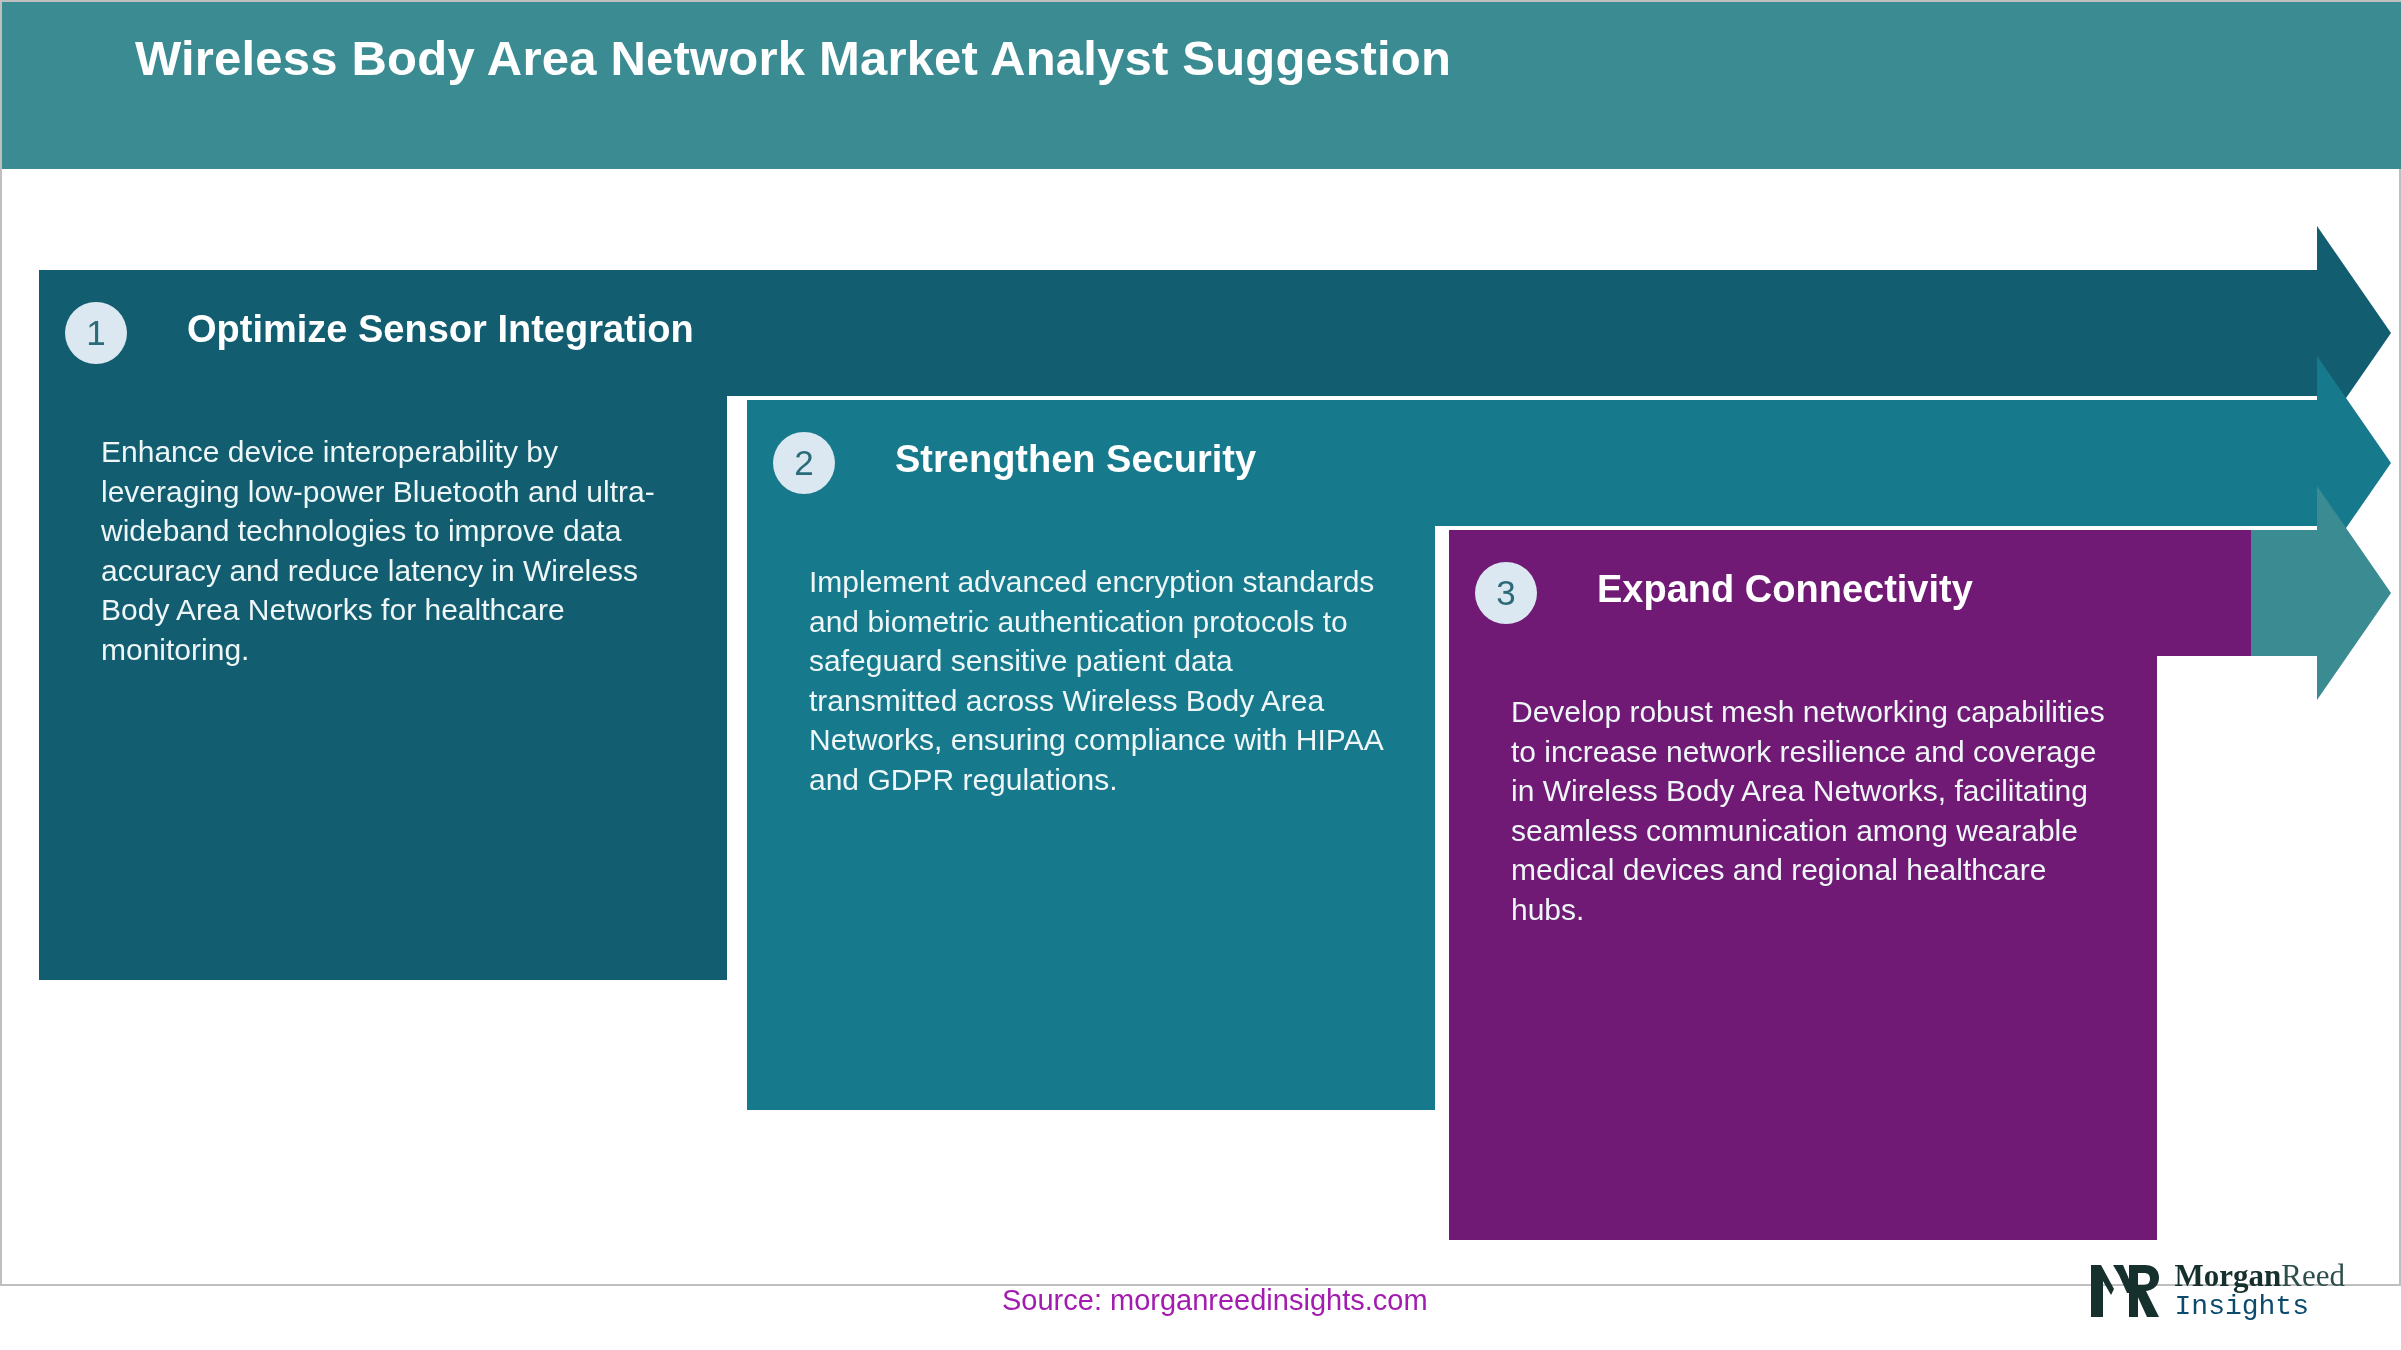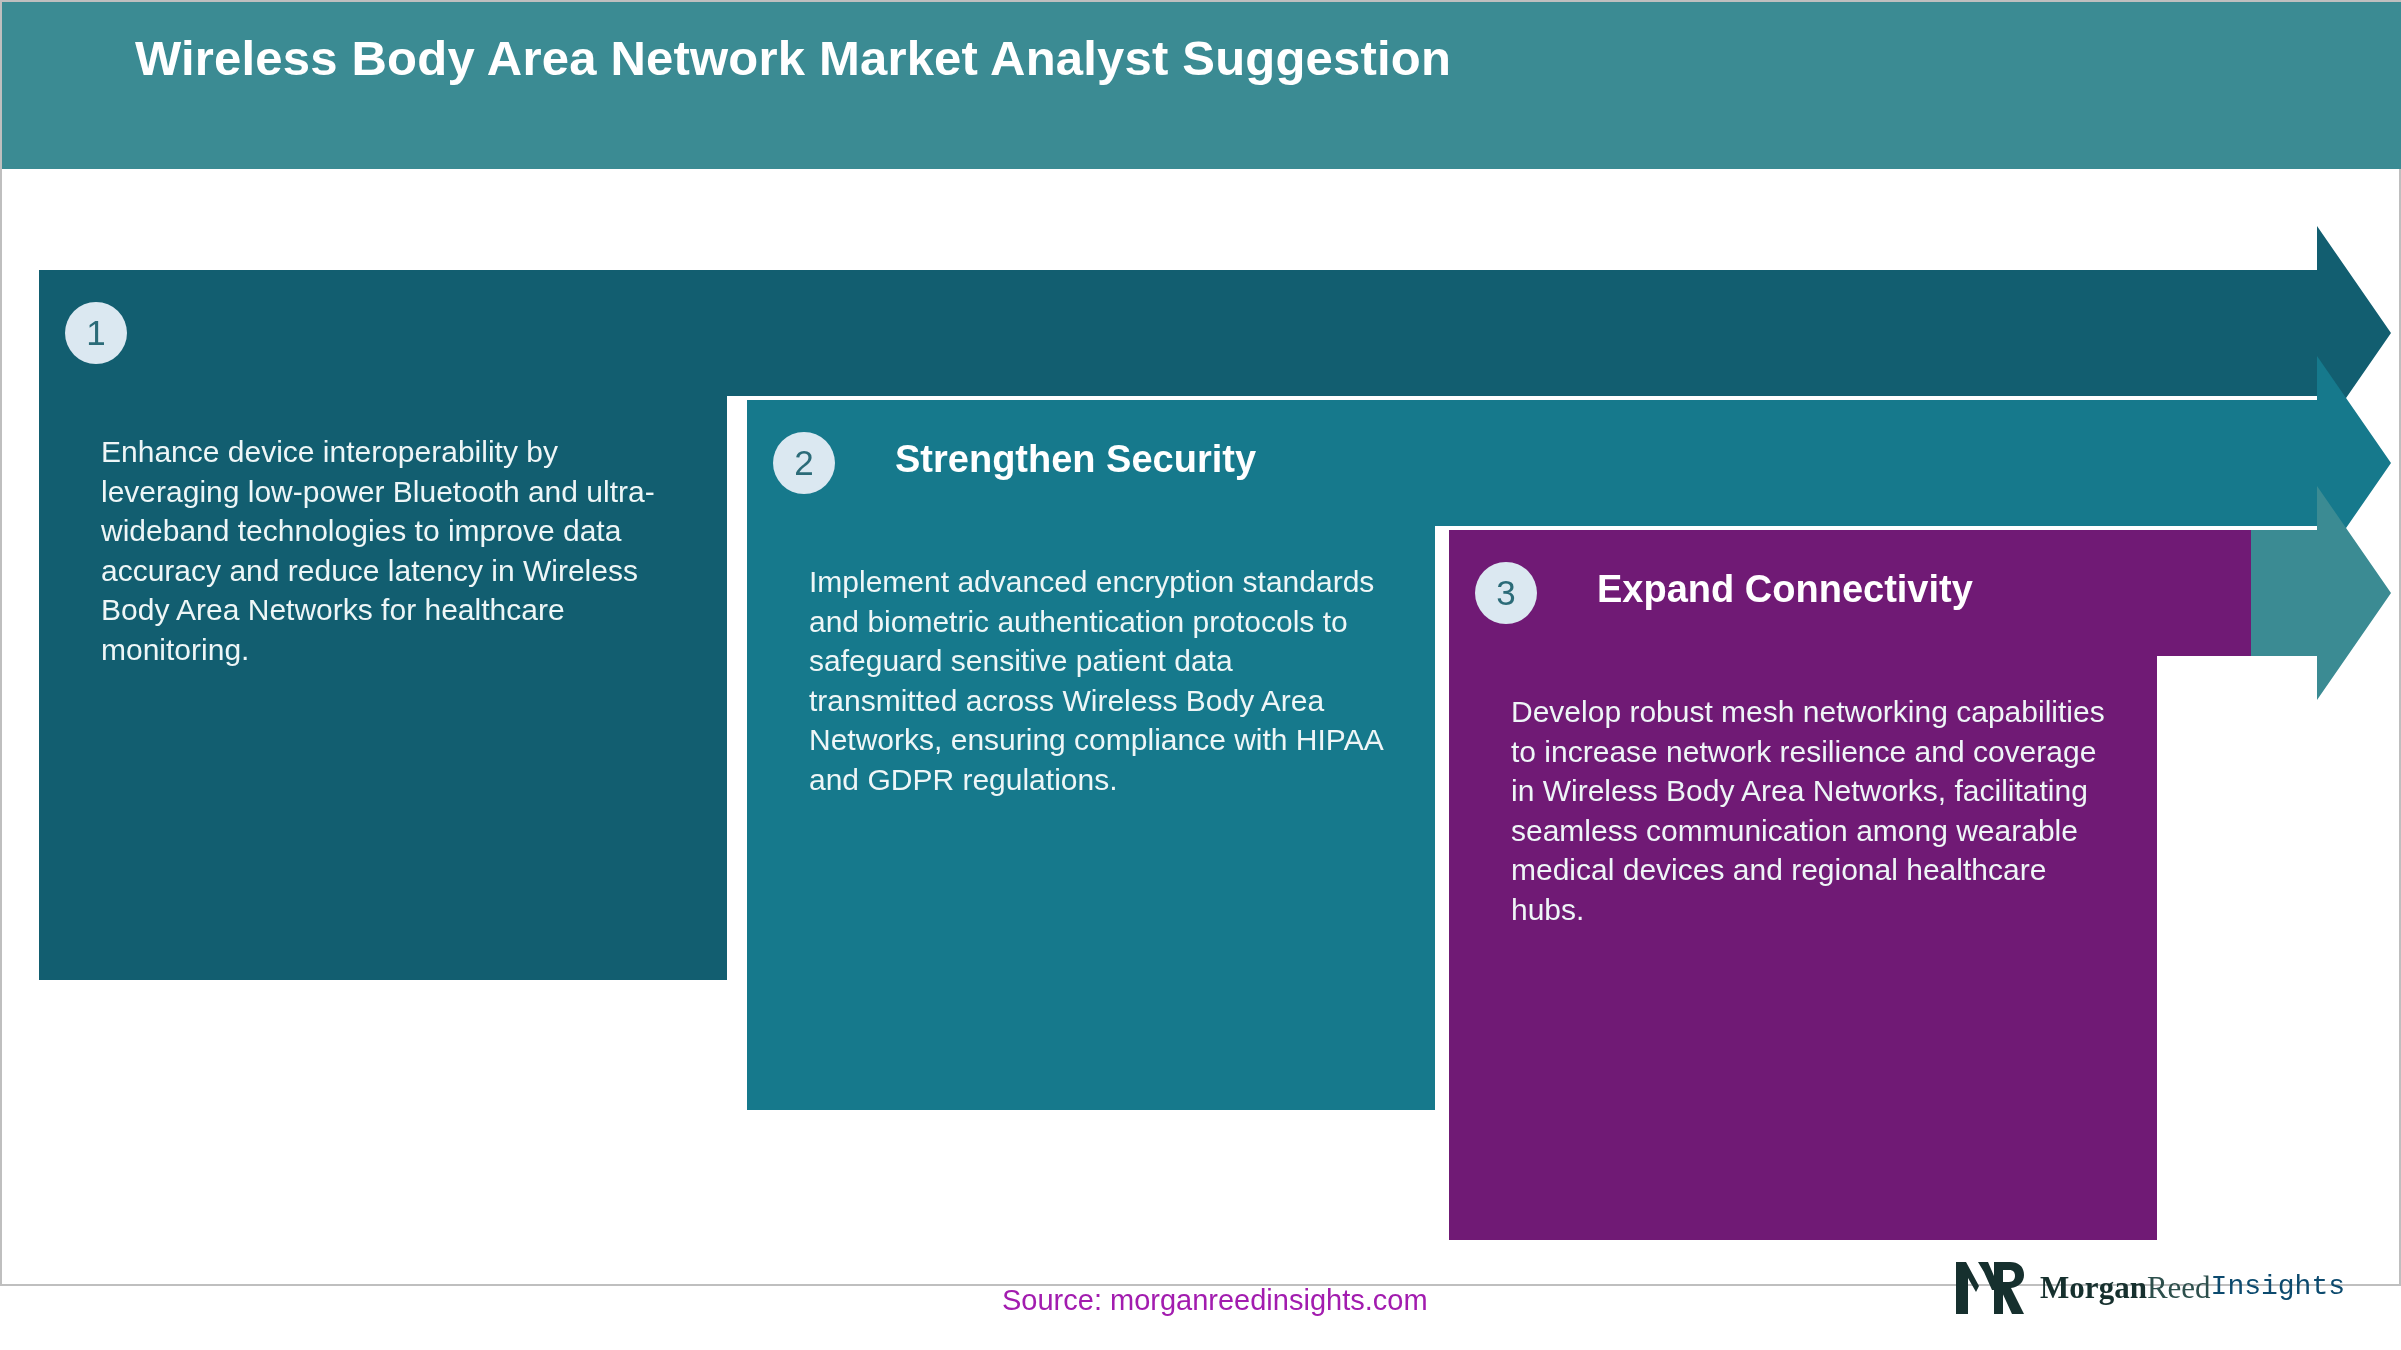--- a/index.html
+++ b/index.html
@@ -120,21 +120,21 @@
     white-space:nowrap;
   }
   .logo {
     position:absolute;
     right:54px; top:1258px;
     display:flex;
     align-items:center;
     gap:14px;
   }
   .logo-mark { width:72px; height:56px; display:block; }
-  .logo-text { display:flex; line-height:1.04; }
+  .logo-text { display:flex; flex-direction:column; line-height:1.04; }
   .logo-line1 { font-family:"Liberation Serif", serif; font-size:31px; }
   .logo-morgan { color:#16302e; font-weight:bold; }
   .logo-reed { color:#2d4f4c; font-weight:normal; }
   .logo-insights {
     font-family:Liberation Mono, monospace;
     font-size:28px;
     color:#0c4a6e;
   }
 </style>
 </head>
@@ -147,20 +147,21 @@
   </div>
 
   <div class="band" id="band1">
     <div class="band-body c1"></div>
     <div class="band-head">
       <svg viewBox="0 0 140 214" xmlns="http://www.w3.org/2000/svg">
         <path d="M0 44 L66 44 L66 0 L140 107 L66 214 L66 170 L0 170 Z" fill="#125e70"></path>
       </svg>
     </div>
     <div class="badge">1</div>
+    <div class="band-label">Optimize Sensor Integration</div>
   </div>
   <div class="panel c1" id="panel1">
     <div class="panel-text">Enhance device interoperability by leveraging low-power Bluetooth and ultra-wideband technologies to improve data accuracy and reduce latency in Wireless Body Area Networks for healthcare monitoring.</div>
   </div>
 
   <div class="band" id="band2">
     <div class="band-body c2"></div>
     <div class="band-head">
       <svg viewBox="0 0 140 214" xmlns="http://www.w3.org/2000/svg">
         <path d="M0 44 L66 44 L66 0 L140 107 L66 214 L66 170 L0 170 Z" fill="#16798c"></path>

